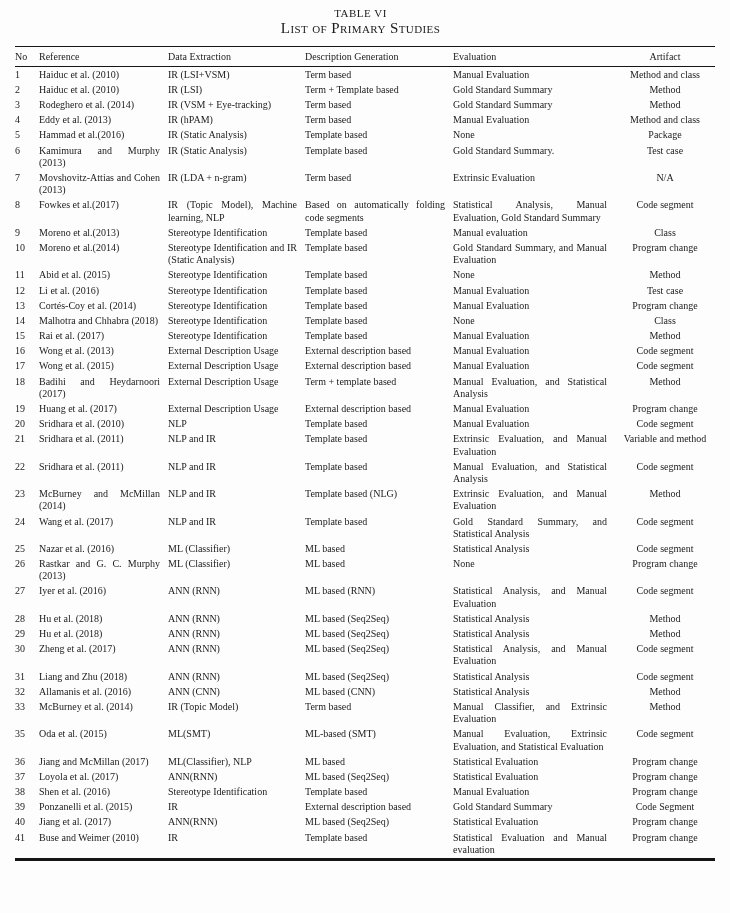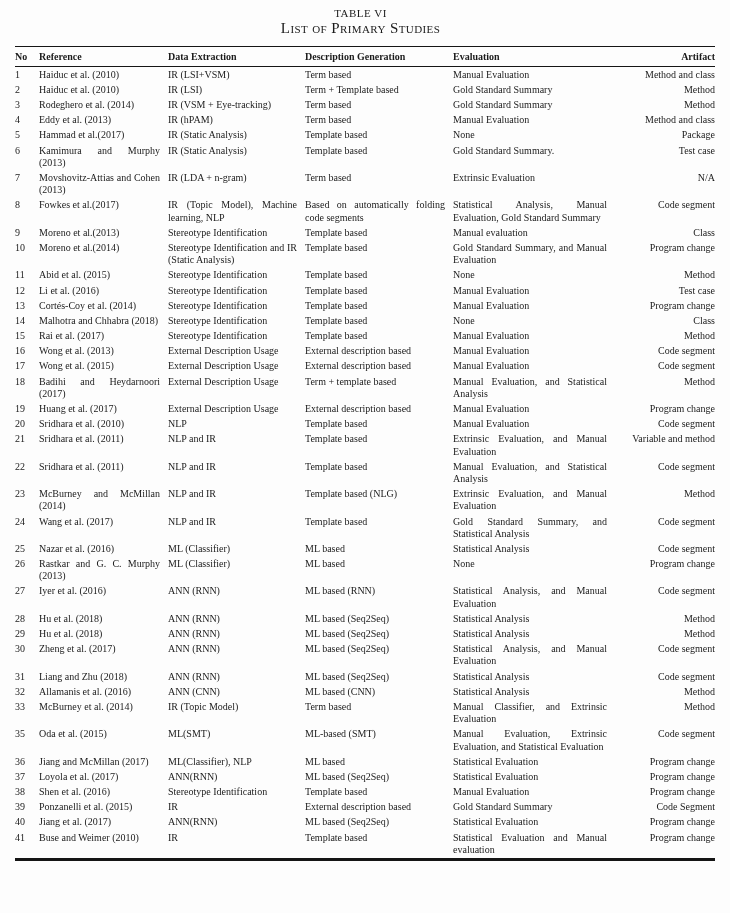--- a/index.html
+++ b/index.html
@@ -31,36 +31,36 @@
     width: 700px;
     table-layout: fixed;
     border-collapse: collapse;
     border-top: 1.6px solid #151515;
     border-bottom: 3px solid #151515;
     font-size: 10px;
     line-height: 1.22;
   }
   table.studies thead th {
     text-align: left;
-    font-weight: bold;
+    font-weight: normal;
     border-bottom: 1.1px solid #151515;
     padding: 3.5px 8px 3.5px 0;
     vertical-align: top;
   }
   table.studies td {
     vertical-align: top;
     padding: 1.5px 8px 1.5px 0;
     text-align: justify;
     hyphens: auto;
     -webkit-hyphens: auto;
   }
   table.studies td.col-no,
   table.studies th.col-no { text-align: left; }
   table.studies td.col-artifact,
-  table.studies th.col-artifact { padding-right: 0; text-align: right; }
+  table.studies th.col-artifact { padding-right: 0; text-align: center; }
 </style>
 </head>
 <body>
 
 <div class="page">
   <div class="caption">
     <div class="caption-title">TABLE VI</div>
     <div class="caption-subtitle">List of Primary Studies</div>
   </div>
 
@@ -111,21 +111,21 @@
         <tr>
           <td class="col-no">4</td>
           <td class="col-reference">Eddy et al. (2013)</td>
           <td class="col-data-extraction">IR (hPAM)</td>
           <td class="col-description-generation">Term based</td>
           <td class="col-evaluation">Manual Evaluation</td>
           <td class="col-artifact">Method and class</td>
         </tr>
         <tr>
           <td class="col-no">5</td>
-          <td class="col-reference">Hammad et al.(2017)</td>
+          <td class="col-reference">Hammad et al.(2016)</td>
           <td class="col-data-extraction">IR (Static Analysis)</td>
           <td class="col-description-generation">Template based</td>
           <td class="col-evaluation">None</td>
           <td class="col-artifact">Package</td>
         </tr>
         <tr>
           <td class="col-no">6</td>
           <td class="col-reference">Kamimura and Murphy (2013)</td>
           <td class="col-data-extraction">IR (Static Analysis)</td>
           <td class="col-description-generation">Template based</td>

